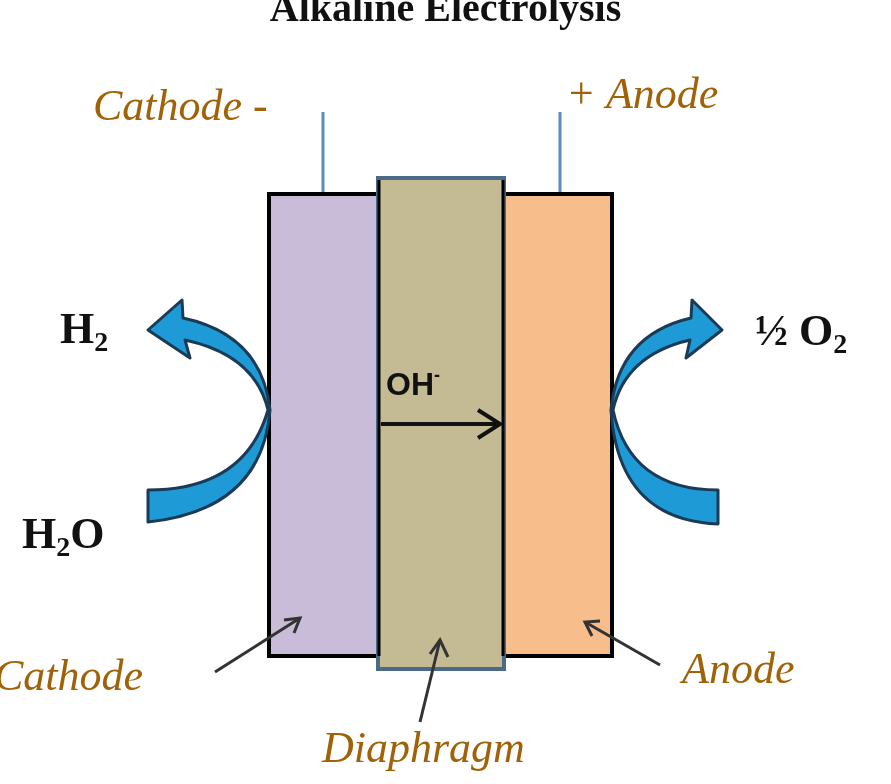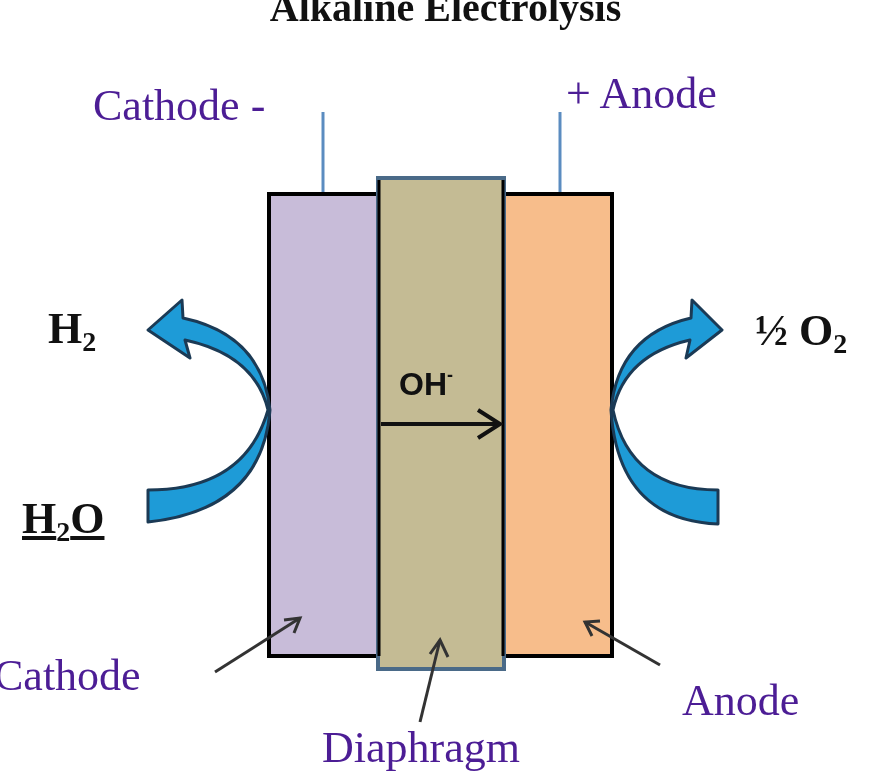--- a/index.html
+++ b/index.html
@@ -1,19 +1,19 @@
 <!DOCTYPE html>
 <html><head>
 <meta charset="utf-8">
 <style>
   html, body { margin: 0; padding: 0; background: #ffffff; }
   body { width: 891px; height: 784px; position: relative; overflow: hidden; font-family: "Liberation Serif", serif; }
   .abs { position: absolute; }
   .title { left: 0; width: 891px; top: -16px; text-align: center; font-weight: bold; font-size: 40px; color: #111; }
-  .lbl { font-size: 44px; color: #4c1d95; white-space: nowrap; }
+  .lbl { font-size: 44px; color: #a16207; white-space: nowrap; font-style: italic; }
   .chem { font-size: 44px; font-weight: bold; color: #111; white-space: nowrap; }
   .chem sub { font-size: 28px; vertical-align: -8px; }
   .oh { font-family: "Liberation Sans", sans-serif; font-weight: bold; font-size: 32px; color: #111; }
   .oh sup { font-size: 18px; vertical-align: 14px; }
   svg { position: absolute; left: 0; top: 0; }
 </style>
 </head>
 <body>
 
 <div class="abs title">Alkaline Electrolysis</div>
@@ -50,20 +50,20 @@
     <line x1="660" y1="665" x2="585" y2="622"></line>
     <polyline points="600,621 585,622 592,636"></polyline>
     <line x1="420" y1="722" x2="440" y2="640"></line>
     <polyline points="430,654 440,640 448,657"></polyline>
   </g>
 </svg>
 
 <div class="abs lbl" style="left:93px; top:80px;">Cathode -</div>
 <div class="abs lbl" style="left:566px; top:68px;">+ Anode</div>
 
-<div class="abs chem" style="left:48px; top:303px;"><span>H</span><sub>2</sub></div>
-<div class="abs chem" style="left:22px; top:493px;text-decoration:underline;"><span>H</span><sub>2</sub><span>O</span></div>
+<div class="abs chem" style="left:60px; top:303px;"><span>H</span><sub>2</sub></div>
+<div class="abs chem" style="left:22px; top:508px;"><span>H</span><sub>2</sub><span>O</span></div>
 <div class="abs chem" style="left:755px; top:305px;font-family:Liberation Serif, serif;"><span>½ O</span><sub>2</sub></div>
-<div class="abs oh" style="left:399px; top:365px;text-align:center;"><span>OH</span><sup>-</sup></div>
+<div class="abs oh" style="left:386px; top:365px;text-align:center;"><span>OH</span><sup>-</sup></div>
 
 <div class="abs lbl" style="left:-6px; top:650px;">Cathode</div>
-<div class="abs lbl" style="left:682px; top:675px;">Anode</div>
+<div class="abs lbl" style="left:682px; top:643px;">Anode</div>
 <div class="abs lbl" style="left:322px; top:722px;text-align:center;">Diaphragm</div>
 
 </body></html>

